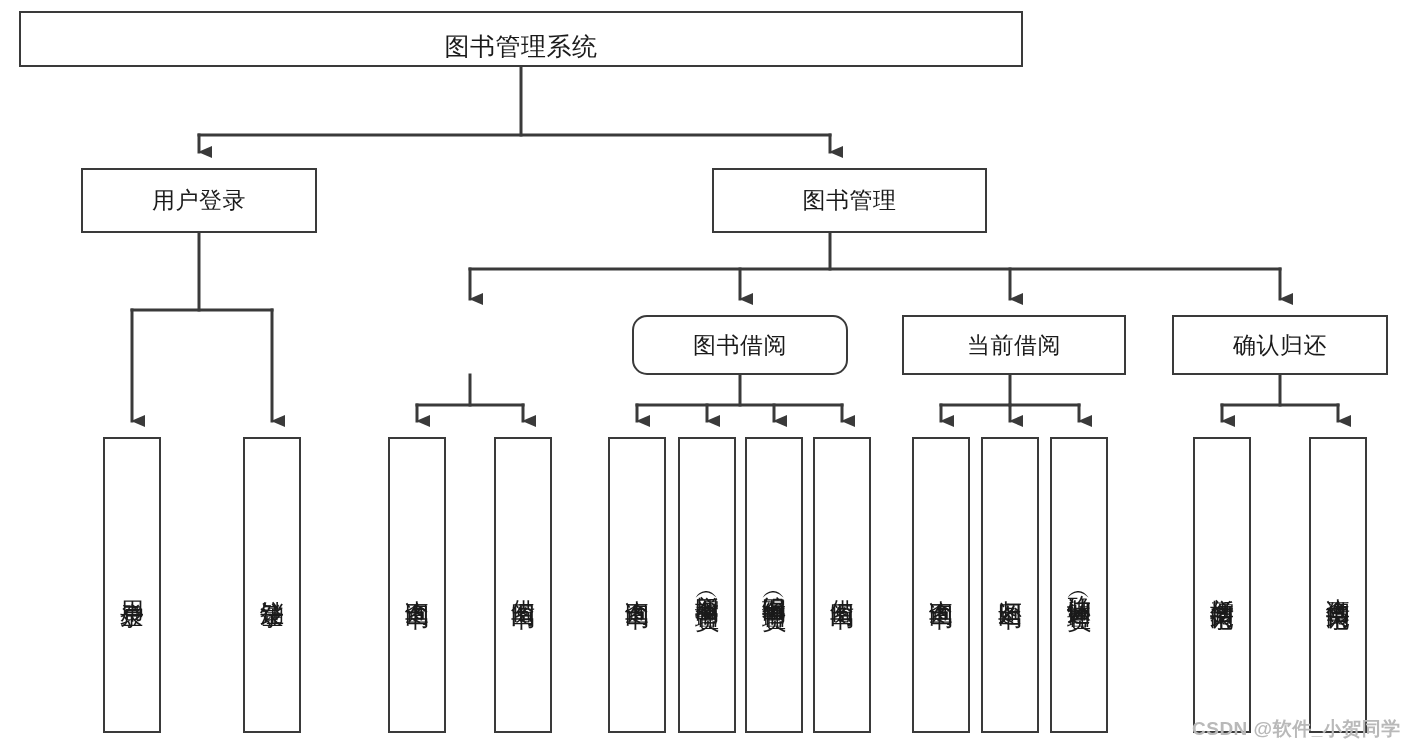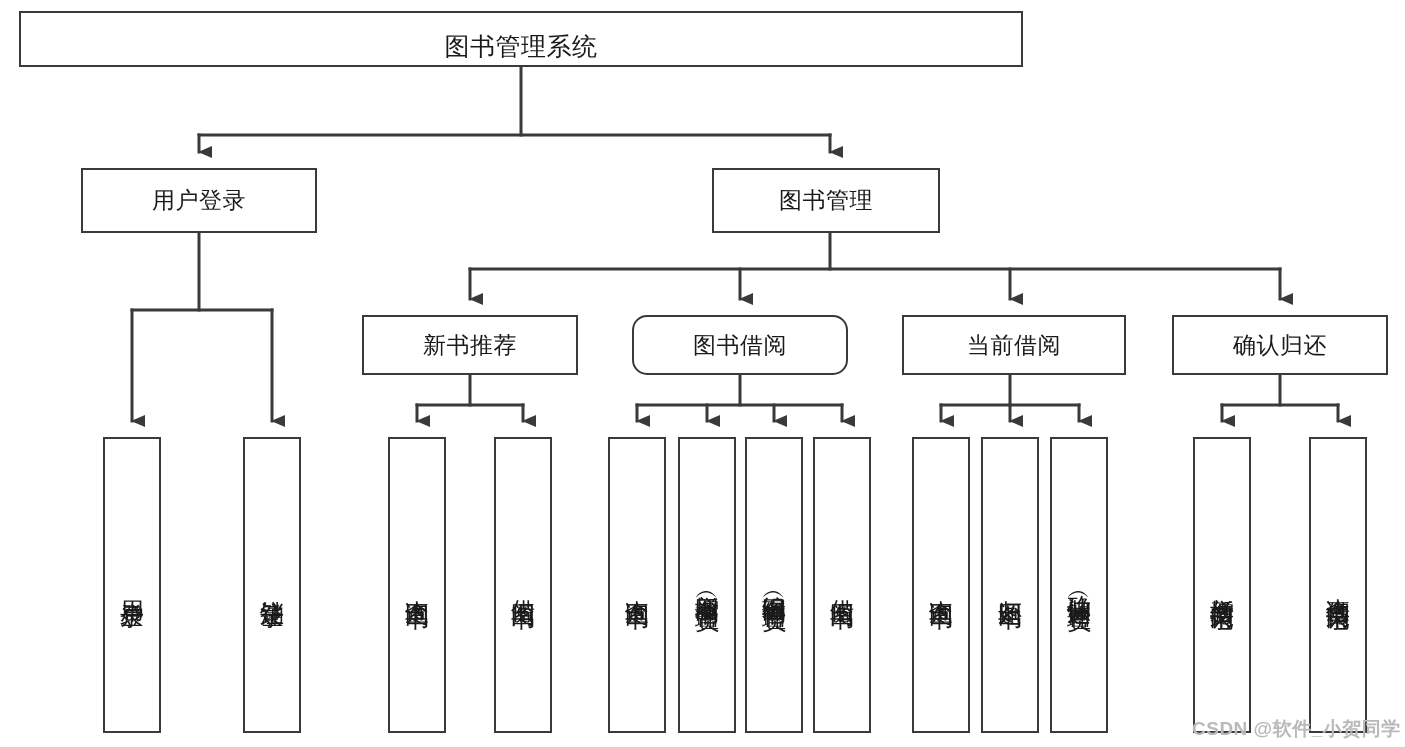--- a/index.html
+++ b/index.html
@@ -127,27 +127,24 @@
     </g>
   </svg>
 
   <div class="node horiz title" style="left:19px; top:11px; width:1004px; height:56px;">
     <span class="lbl">图书管理系统</span>
   </div>
 
   <div class="node horiz" style="left:81px; top:168px; width:236px; height:65px;">
     <span class="lbl">用户登录</span>
   </div>
-  <div class="node horiz" style="left:712px; top:168px; width:228px; height:65px;">
+  <div class="node horiz" style="left:712px; top:168px; width:275px; height:65px;">
     <span class="lbl">图书管理</span>
   </div>
 
-  <div class="node horiz" style="left:362px; top:315px; width:216px; height:60px;">
-    <span class="lbl">新书推荐</span>
-  </div>
   <div class="node horiz" style="left:632px; top:315px; width:216px; height:60px;border-radius:15px;">
     <span class="lbl">图书借阅</span>
   </div>
   <div class="node horiz" style="left:902px; top:315px; width:224px; height:60px;">
     <span class="lbl">当前借阅</span>
   </div>
   <div class="node horiz" style="left:1172px; top:315px; width:216px; height:60px;">
     <span class="lbl">确认归还</span>
   </div>
 

